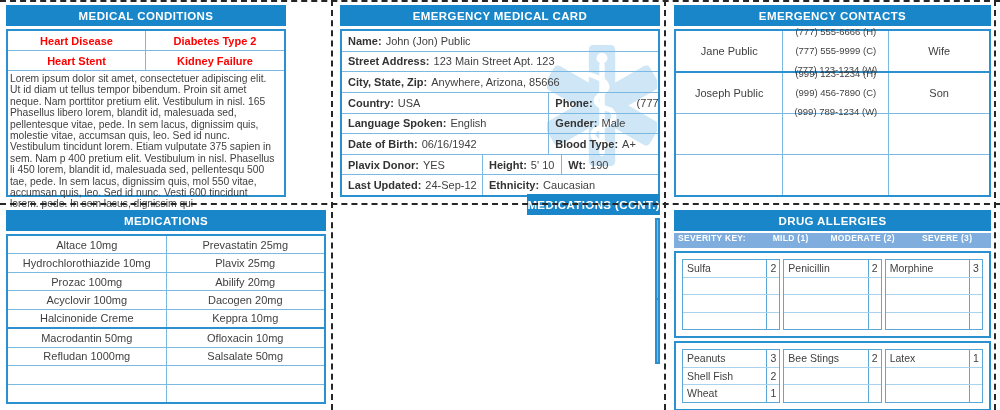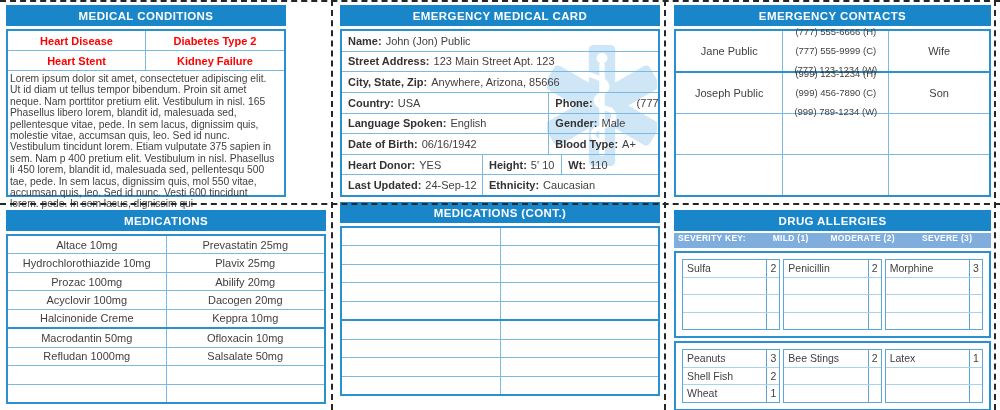--- a/index.html
+++ b/index.html
@@ -141,30 +141,30 @@
             <span class="lb">Date of Birth:</span>
             <span>06/16/1942</span>
           </div>
         <div class="emc-cell vline" style="flex:1;">
             <span class="lb">Blood Type:</span>
             <span>A+</span>
           </div>
       </div>
       <div class="emc-row">
         <div class="emc-cell" style="width:40.5%;">
-            <span class="lb">Heart Donor:</span>
+            <span class="lb">Plavix Donor:</span>
             <span>YES</span>
           </div>
         <div class="emc-cell vline" style="width:21%;">
             <span class="lb">Height:</span>
             <span>5' 10</span>
           </div>
         <div class="emc-cell vline" style="flex:1;">
             <span class="lb">Wt:</span>
-            <span>110</span>
+            <span>190</span>
           </div>
       </div>
       <div class="emc-row">
         <div class="emc-cell" style="width:40.5%;">
             <span class="lb">Last Updated:</span>
             <span>24-Sep-12</span>
           </div>
         <div class="emc-cell vline" style="flex:1;">
             <span class="lb">Ethnicity:</span>
             <span>Caucasian</span>
@@ -242,21 +242,21 @@
           <div class="med-cell cl"></div>
           <div class="med-cell"></div>
         </div>
       <div class="med-row">
           <div class="med-cell cl"></div>
           <div class="med-cell"></div>
         </div>
     </div>
   </div>
 
-  <div class="panel" style="left:340px;top:202px;width:320px;height:194px;">
+  <div class="panel" style="left:340px;top:194px;width:320px;height:170px;align-items:flex-end;">
     <div class="hdr">MEDICATIONS (CONT.)</div>
     <div class="box">
       <div class="med-row">
           <div class="med-cell cl"></div>
           <div class="med-cell"></div>
         </div>
       <div class="med-row">
           <div class="med-cell cl"></div>
           <div class="med-cell"></div>
         </div>

